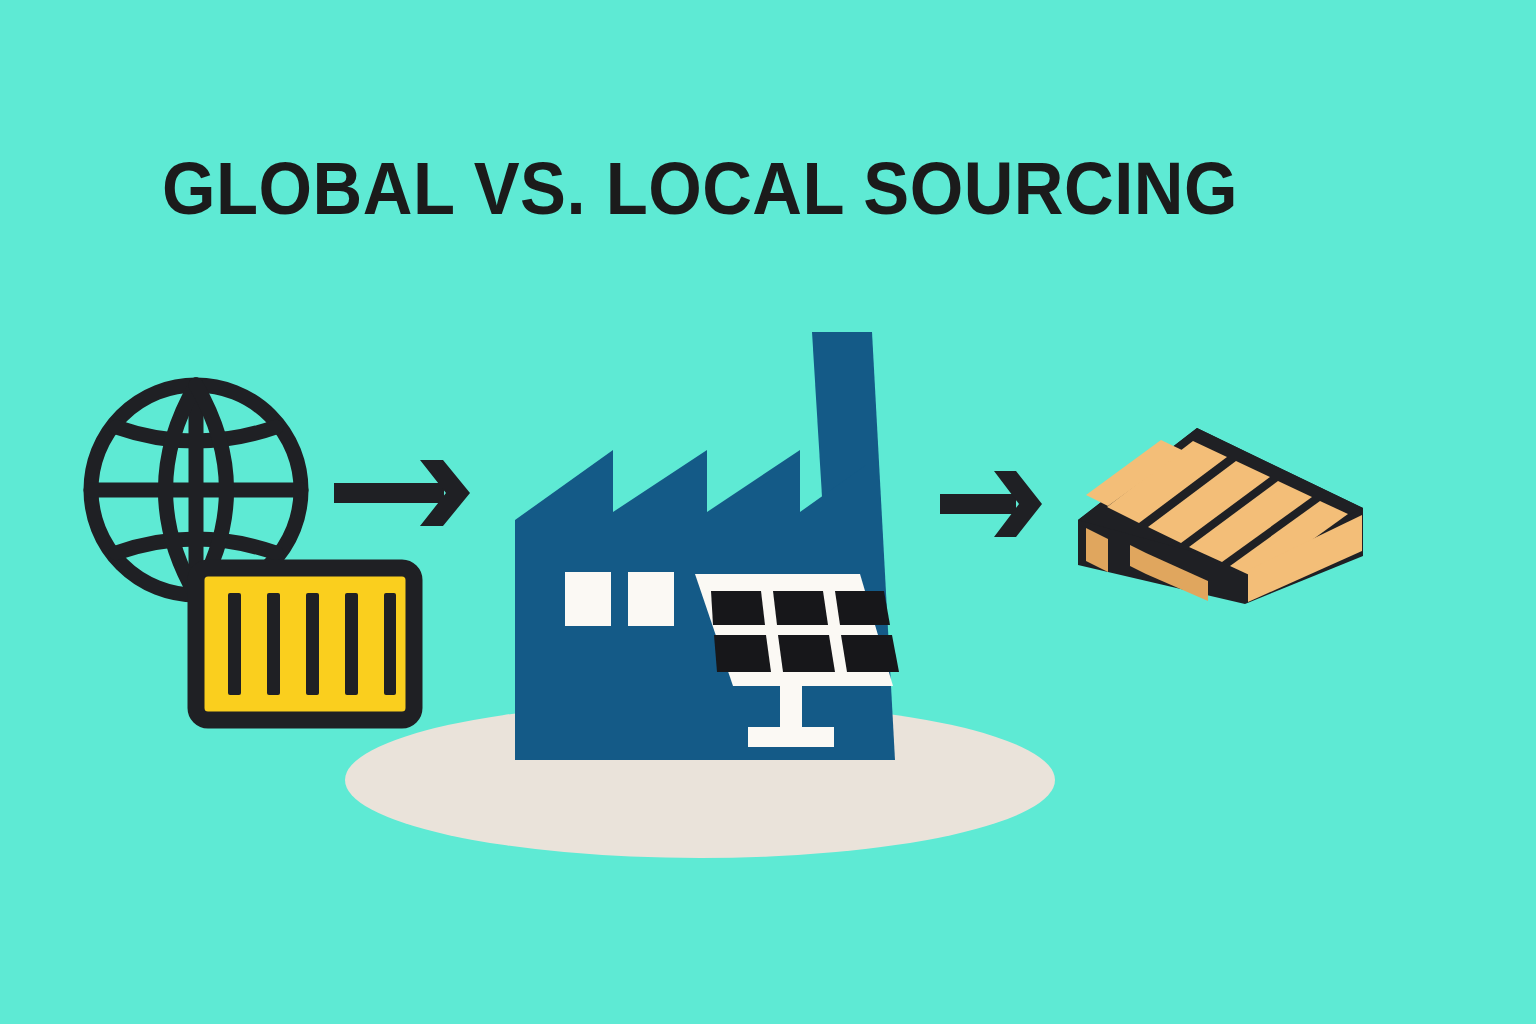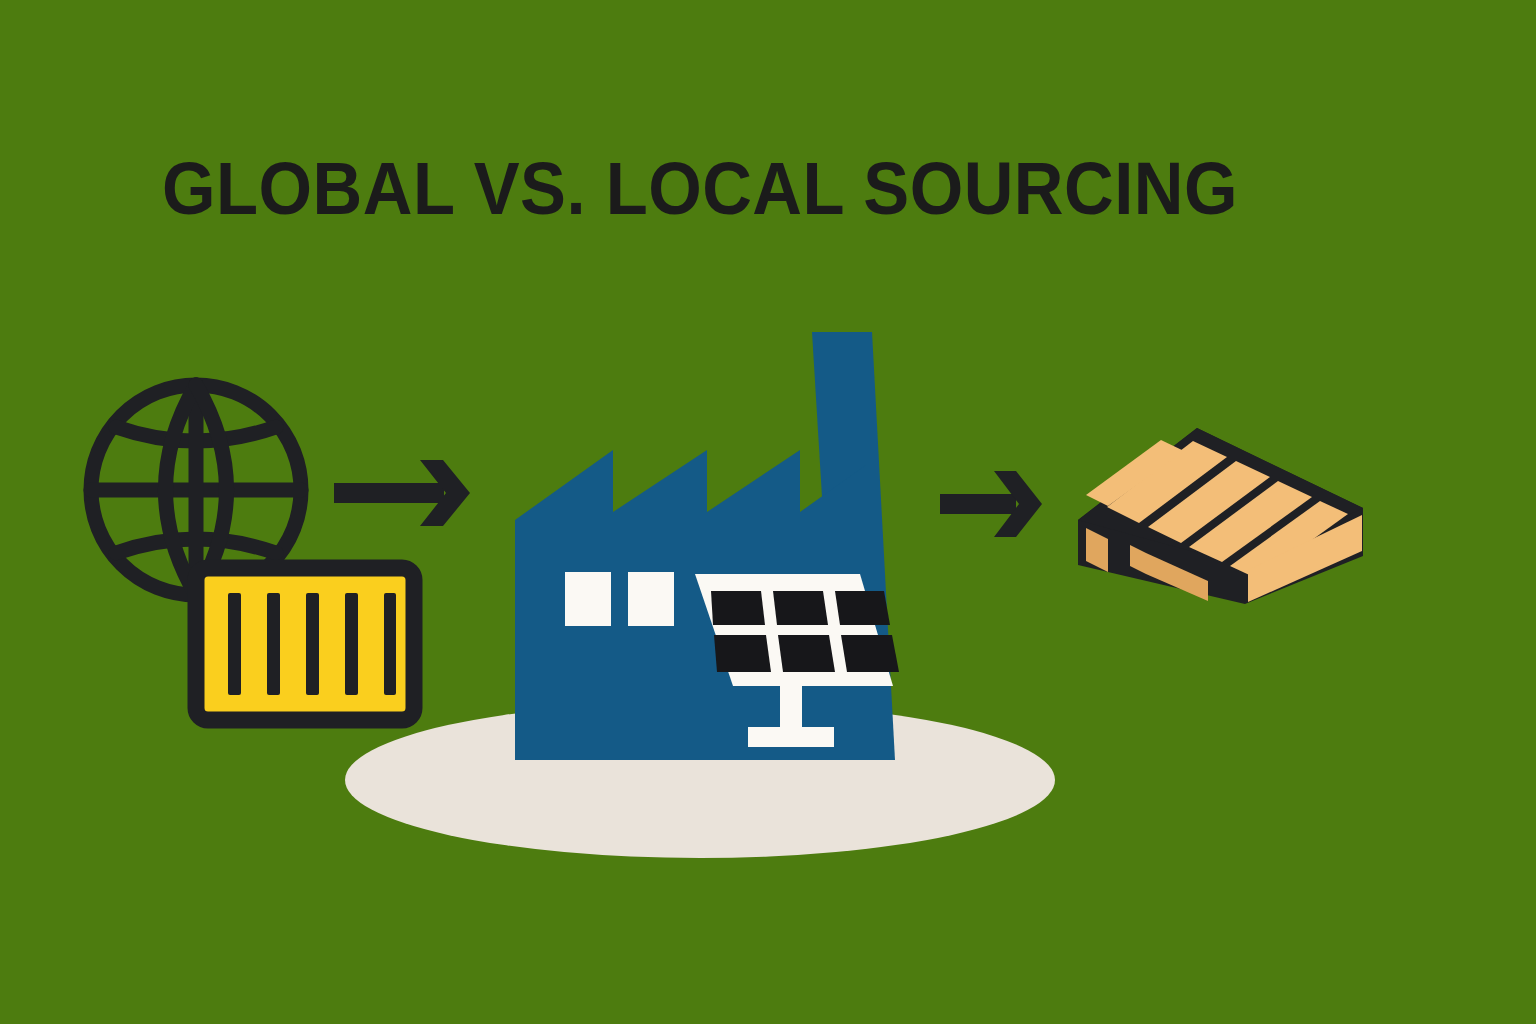--- a/index.html
+++ b/index.html
@@ -4,21 +4,21 @@
 <style>
   html, body {
     margin: 0;
     padding: 0;
     background: #FDFAF6;
   }
   #canvas {
     position: relative;
     width: 1536px;
     height: 1024px;
-    background: #4d7c0f;
+    background: #5eead4;
     overflow: hidden;
     font-family: "Liberation Sans", sans-serif;
   }
   #title {
     position: absolute;
     left: 0;
     top: 152px;
     width: 1400px;
     text-align: center;
     font-family: "Liberation Sans", sans-serif;

